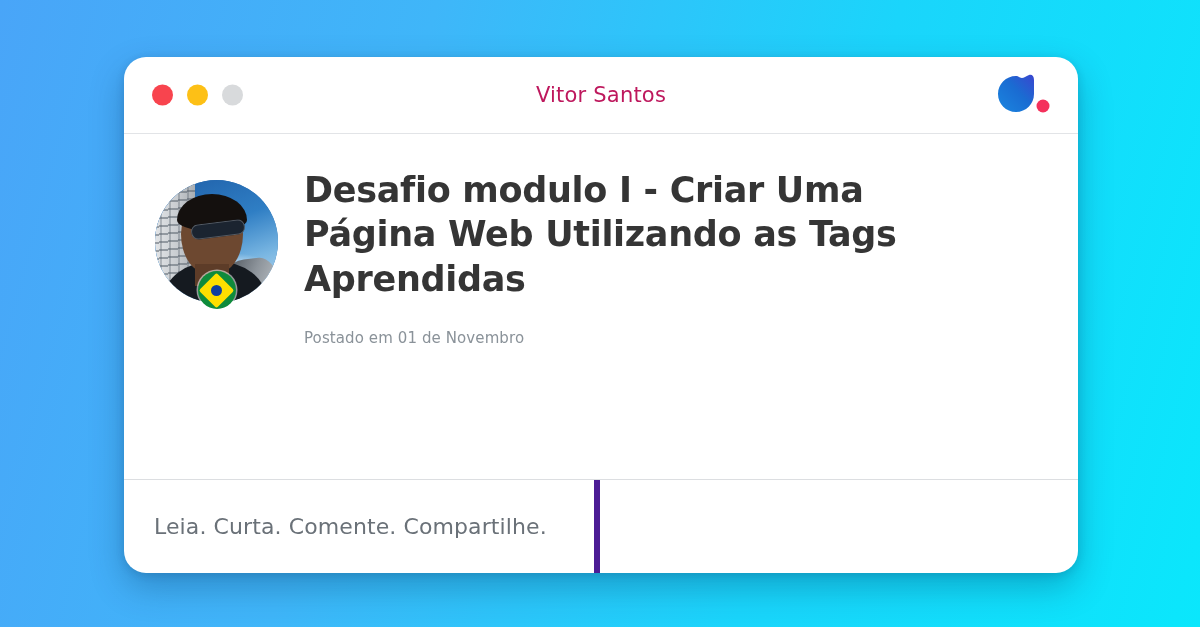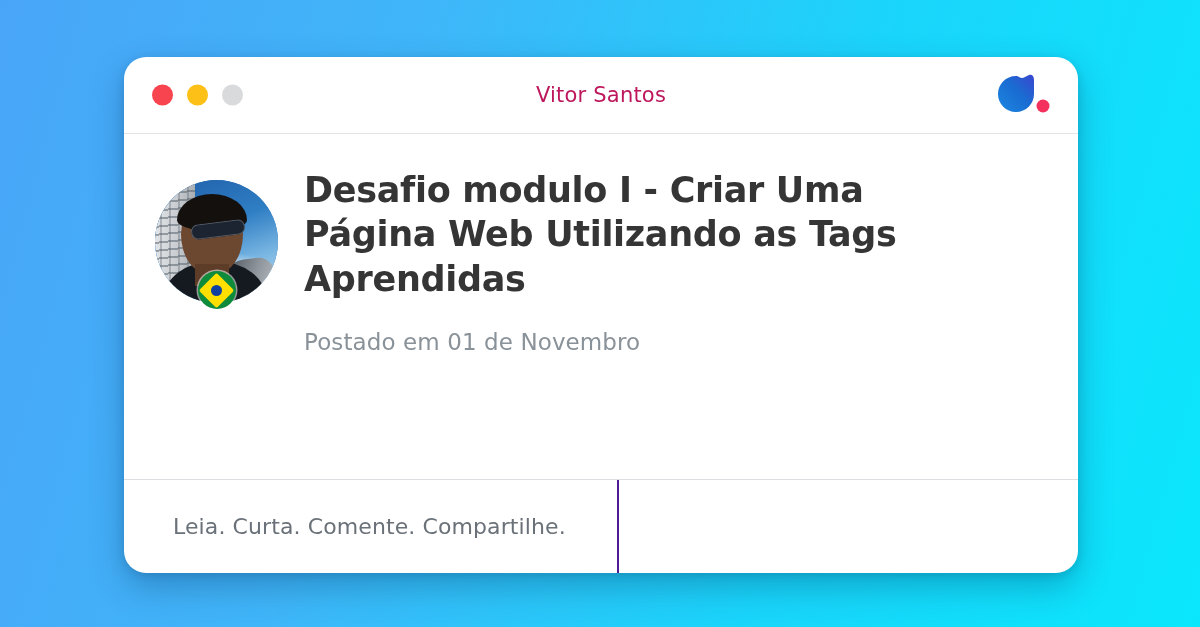--- a/index.html
+++ b/index.html
@@ -185,41 +185,40 @@
   .headline{
     font-size:35px;
     line-height:1.27;
     font-weight:bold;
     color:#353535;
     letter-spacing:-.3px;
     max-width:690px;
   }
   .posted{
     margin-top:28px;
-    font-size:23px;
+    font-size:15px;
     color:#8a9299;
     letter-spacing:.1px;
   }
 
   
   .footer{
     flex:0 0 93px;
     height:93px;
     display:flex;
   }
   .footer-cell{
     display:flex;
     align-items:center;
     padding:0 0 0 30px;
   }
   .footer-left{
     flex:0 0 476px;
     width:476px;
-    border-right:2px solid #4c1d95;
-    margin-left:19px;
+    border-right:6px solid #4c1d95;
   }
   .footer-right{ flex:1 1 auto; }
   .footer-text{
     font-size:22px;
     color:#6a7178;
     letter-spacing:.1px;
   }
 </style>
 </head>
 <body>

